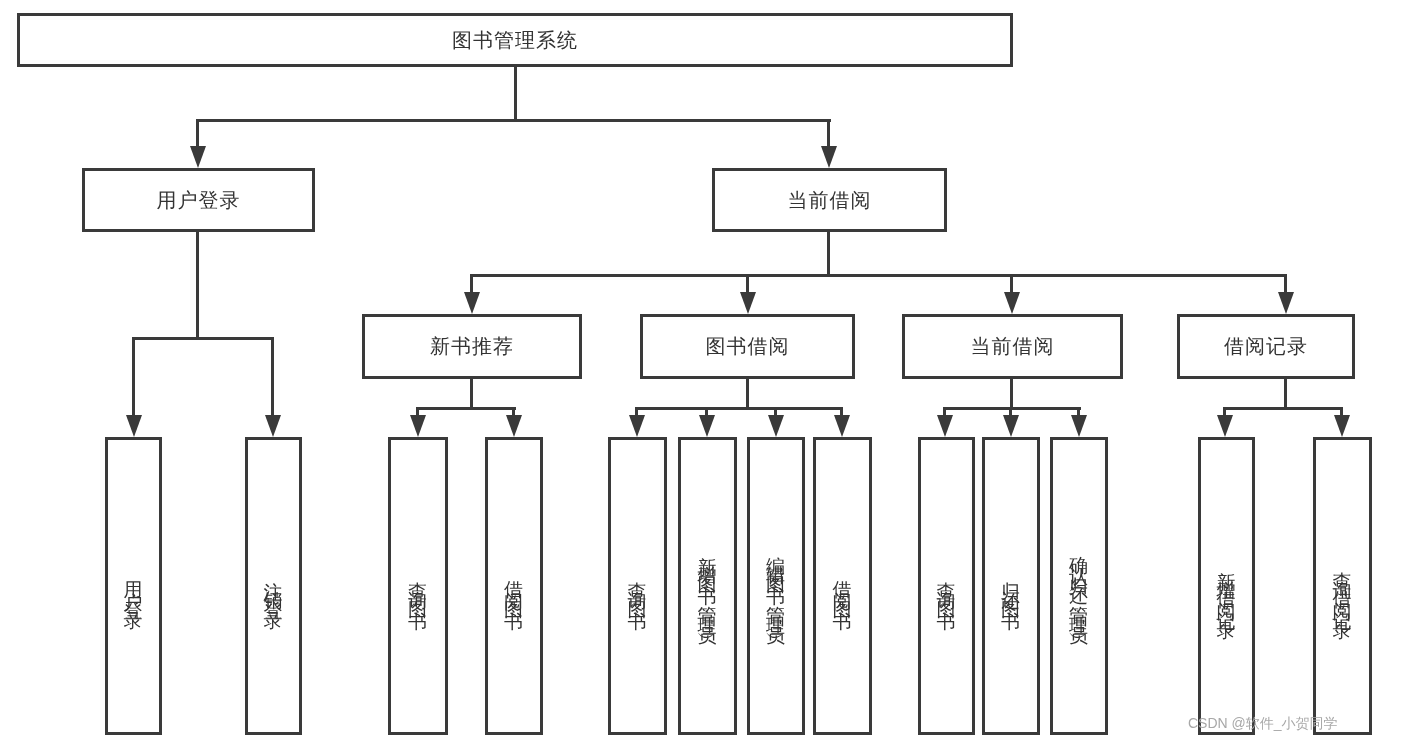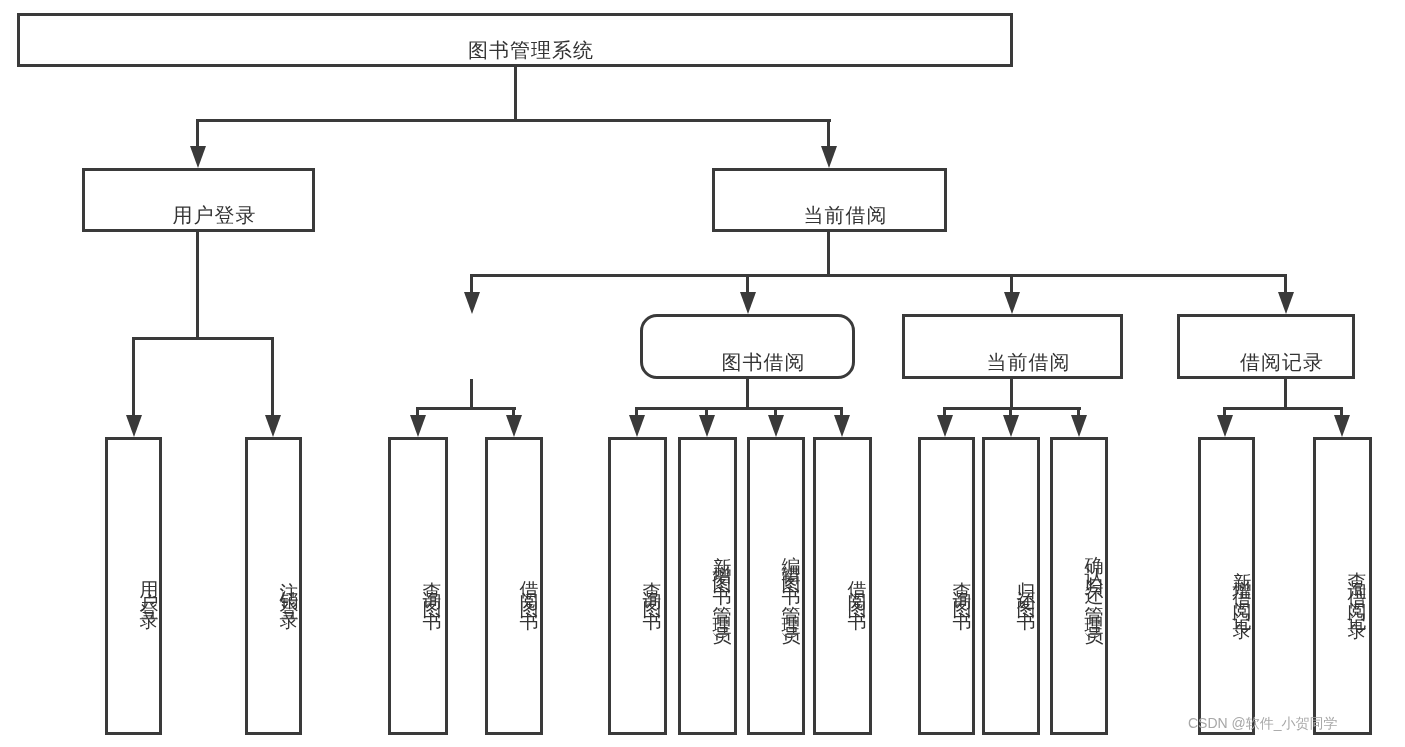--- a/index.html
+++ b/index.html
@@ -16,25 +16,24 @@
     background:var(--page-bg);
     overflow:hidden;
     font-family:"Liberation Sans", sans-serif;
   }
   .box {
     position:absolute;
     box-sizing:border-box;
     background:var(--box-bg);
     border:3px solid var(--line);
     color:var(--text);
-    display:flex; align-items:flex-end; justify-content:center;
+    display:flex; align-items:center; justify-content:center;
     font-size:20px;
     letter-spacing:1px;
     text-align:center;
-    padding-left:32px;
   }
   .vbox {
     writing-mode:vertical-rl;
     text-orientation:mixed;
     font-size:19px;
     letter-spacing:10px;
     line-height:1;
   }
   .hline { position:absolute; height:3px; background:var(--line); }
   .vline { position:absolute; width:3px; background:var(--line); }
@@ -93,21 +92,24 @@
   <div class="hline" style="left:471px;top:274px;width:816px;"></div>
   <div class="vline" style="left:470px;top:274px;height:22px;"></div>
   <div class="vline" style="left:746px;top:274px;height:22px;"></div>
   <div class="vline" style="left:1010px;top:274px;height:22px;"></div>
   <div class="vline" style="left:1284px;top:274px;height:22px;"></div>
   <div class="arrow" style="left:464px;top:292px;"></div>
   <div class="arrow" style="left:740px;top:292px;"></div>
   <div class="arrow" style="left:1004px;top:292px;"></div>
   <div class="arrow" style="left:1278px;top:292px;"></div>
 
-  <div class="box" style="left:640px;top:314px;width:215px;height:65px;border-radius:17px;">
+  <div class="box" style="left:362px;top:314px;width:220px;height:65px;">
+    <span>新书推荐</span>
+  </div>
+  <div class="box" style="left:640px;top:314px;width:215px;height:65px;">
     <span>图书借阅</span>
   </div>
   <div class="box" style="left:902px;top:314px;width:221px;height:65px;">
     <span>当前借阅</span>
   </div>
   <div class="box" style="left:1177px;top:314px;width:178px;height:65px;">
     <span>借阅记录</span>
   </div>
 
   <div class="vline" style="left:470px;top:379px;height:28px;"></div>

